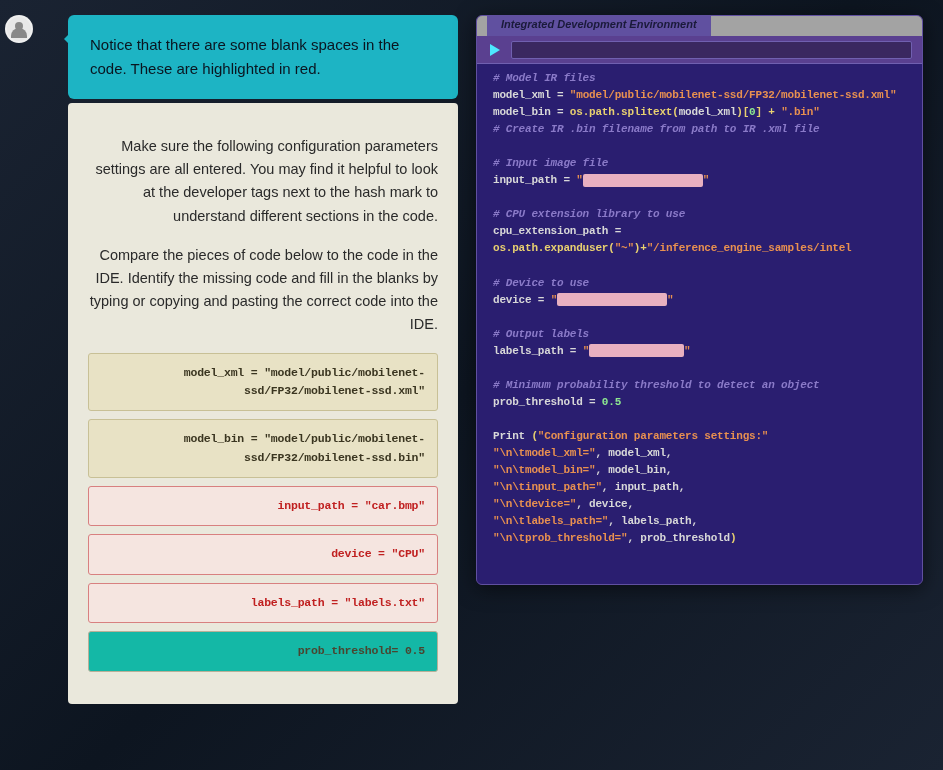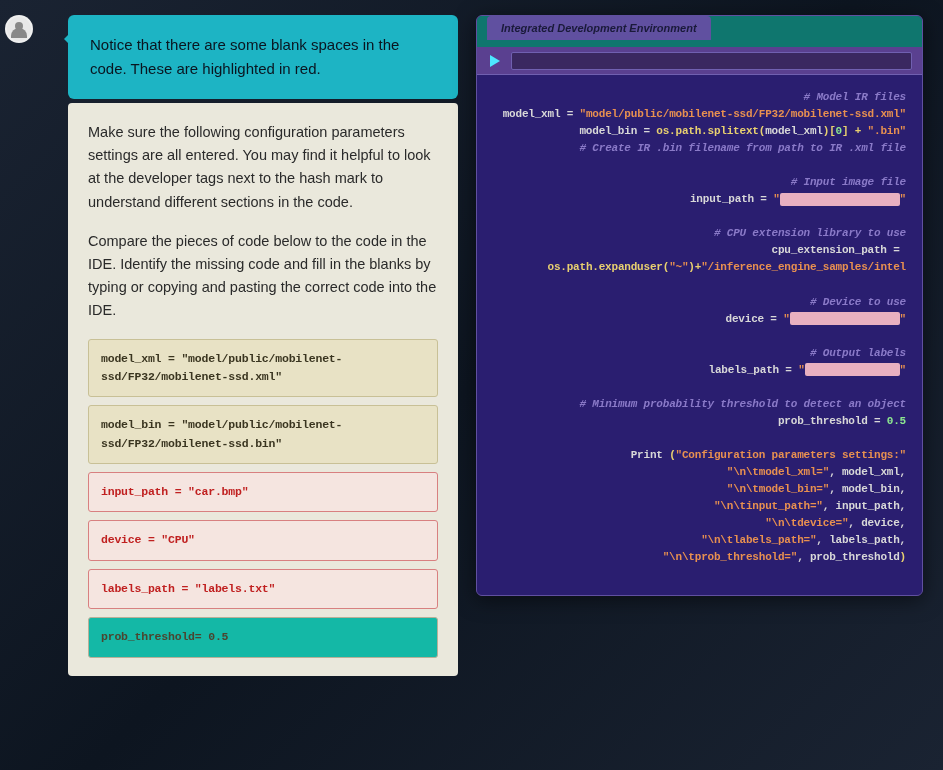--- a/index.html
+++ b/index.html
@@ -67,26 +67,27 @@
       content: '';
       position: absolute;
       left: -10px;
       top: 18px;
       border: 6px solid transparent;
       border-right-color: #1db4c4;
     }
     
     .instructions-card {
       background: #eae8dc;
-      padding: 18px 20px;
+      padding: 32px 20px;
       border-radius: 4px;
       color: #2a2a2a;
       font-size: 14.5px;
       line-height: 1.6;
       margin-left: 10px;
+      text-align: right;
     }
     .instructions-card p { margin-bottom: 16px; }
     
     .code-snippets {
       display: flex;
       flex-direction: column;
       gap: 8px;
       margin-top: 4px;
     }
     .snippet {
@@ -120,24 +121,24 @@
     
     .ide-window {
       background: #4a3080;
       border-radius: 6px;
       border: 1px solid #6050a0;
       overflow: hidden;
       box-shadow: 0 4px 20px rgba(0,0,0,0.5);
     }
     
     .ide-tab-bar {
-      background: #0f766e;
-      height: 31px;
-      display: flex;
-      align-items: flex-start;
+      background: #a3a3a3;
+      height: 20px;
+      display: flex;
+      align-items: flex-end;
     }
     .ide-tab {
       background: #6050a0;
       color: #1a1a3a;
       font-weight: bold;
       font-size: 11px;
       padding: 6px 14px;
       border-radius: 4px 4px 0 0;
       margin-left: 10px;
       font-style: italic;
@@ -161,29 +162,28 @@
       flex: 1;
       height: 18px;
       background: #3a2860;
       margin-left: 8px;
       border: 1px solid #7060b0;
       border-radius: 2px;
     }
     
     .ide-code {
       background: #2a1e70;
-      padding: 14px 16px;
+      padding: 6px 16px;
       font-family: 'Courier New', monospace;
       font-size: 11px;
       line-height: 1.55;
       color: #d0d0f0;
       min-height: 520px;
       font-weight: bold;
       letter-spacing: -0.2px;
-      text-align: right;
     }
     .c-comment { color: #8a7ac8; font-style: italic; }
     .c-var { color: #d8d8d8; }
     .c-op { color: #d8d8d8; }
     .c-string { color: #e89050; }
     .c-func { color: #e8d070; margin-top: 21px; }
     .c-num { color: #8de890; }
     .c-paren { color: #e8d070; }
     .c-kw { color: #d8d8d8; margin-top: 12px; }
     

